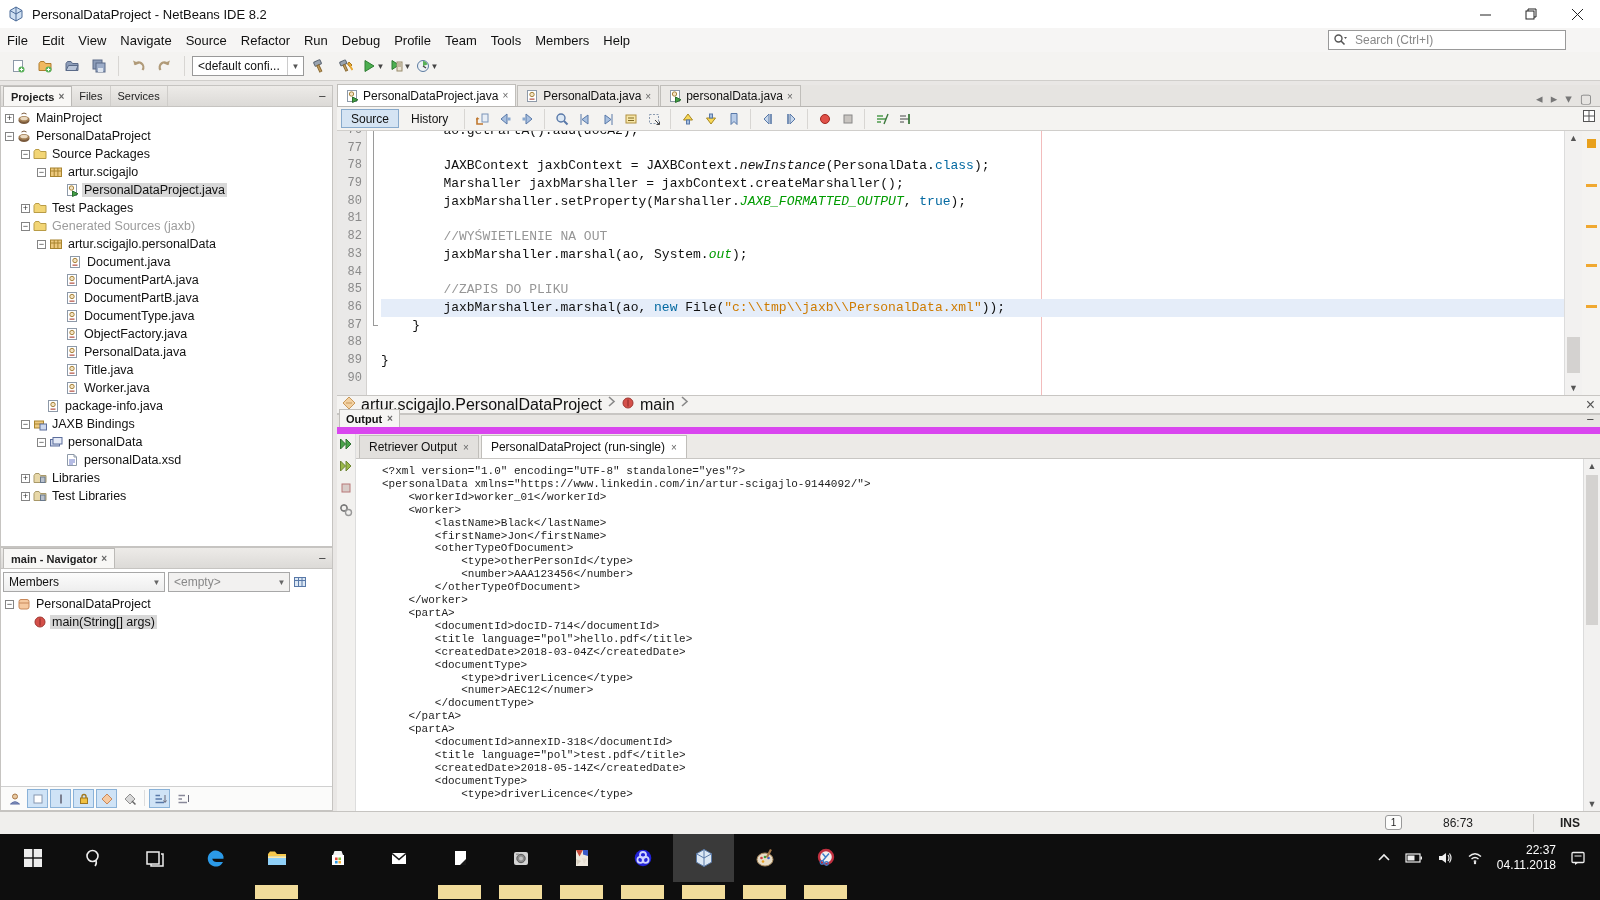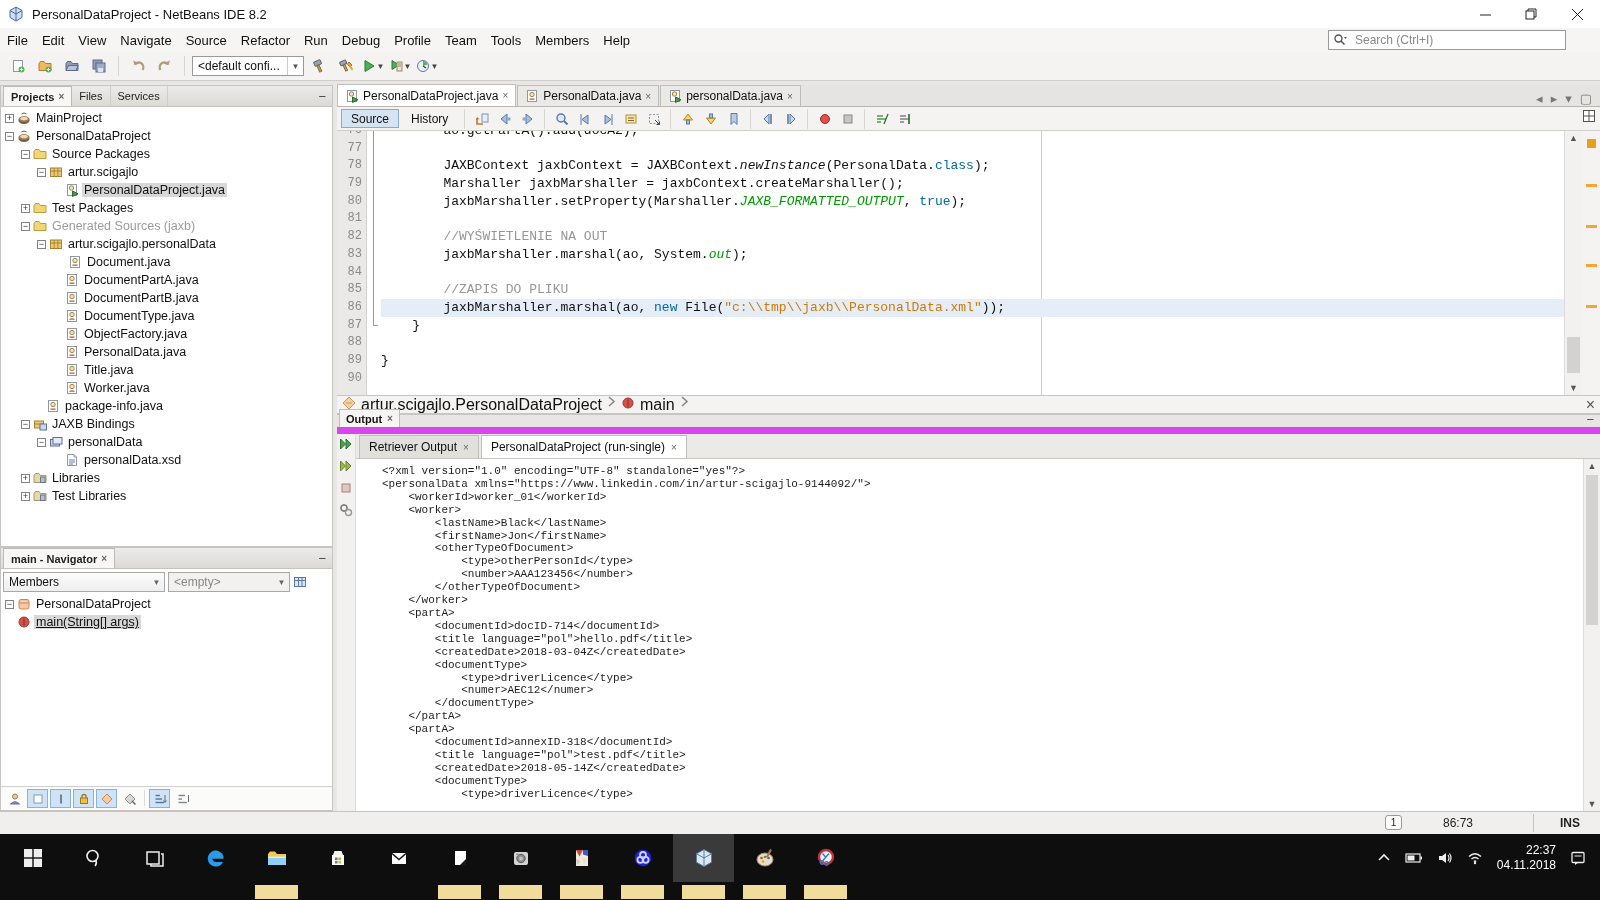--- a/index.html
+++ b/index.html
@@ -564,21 +564,21 @@
         <div class="trow" style="padding-left: 4px;">
           <span class="exp box">−</span>
           <span class="ic">
             <svg width="14" height="14" viewBox="0 0 14 14" xmlns="http://www.w3.org/2000/svg">
               <rect x="2" y="2.5" width="10" height="9.5" rx="2" fill="#f6c9a0" stroke="#c8885a"></rect>
               <path d="M2 6 h10" stroke="#c8885a"></path>
             </svg>
           </span>
           <span class="tl">PersonalDataProject</span>
         </div>
-        <div class="trow sel" style="padding-left: 4px; text-decoration: underline;">
+        <div class="trow sel" style="padding-left: 20px;">
           <span class="exp"></span>
           <span class="ic">
             <svg width="14" height="14" viewBox="0 0 14 14" xmlns="http://www.w3.org/2000/svg">
               <circle cx="7" cy="7" r="5" fill="#d4504a" stroke="#a03630"></circle>
               <line x1="7" y1="3.5" x2="7" y2="10.5" stroke="#8c2824"></line>
             </svg>
           </span>
           <span class="tl">main(String[] args)</span>
         </div>
       </div>

